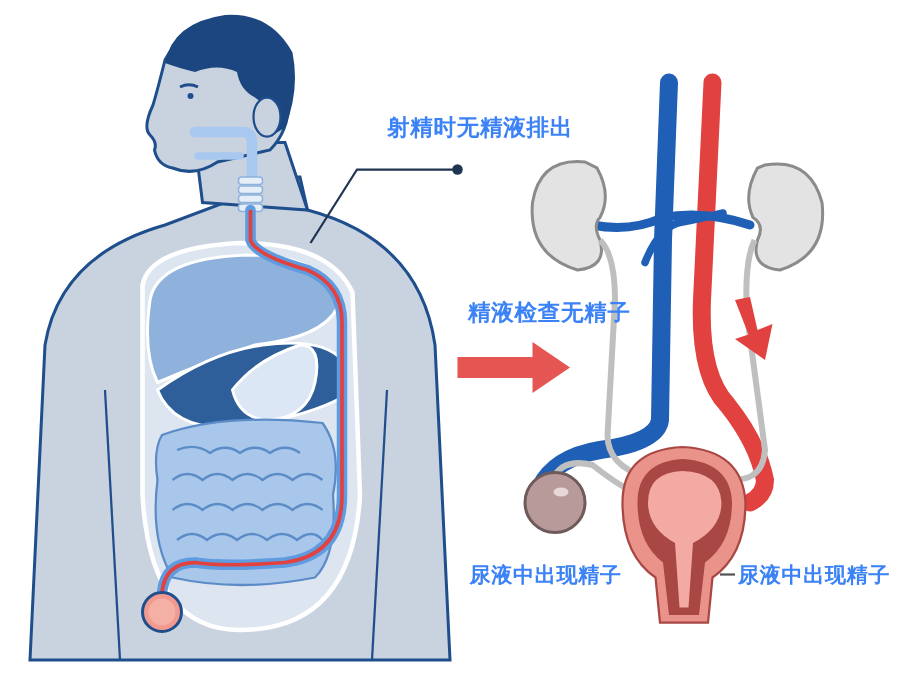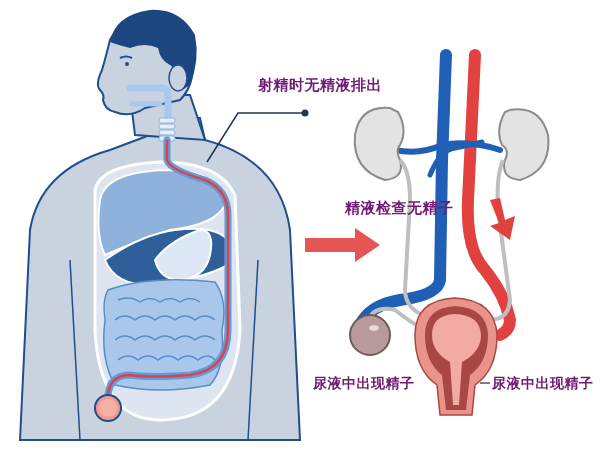--- a/index.html
+++ b/index.html
@@ -1,18 +1,18 @@
 <!DOCTYPE html>
 <html><head>
 <meta charset="utf-8">
 <style>
   html, body { margin:0; padding:0; background:#ffffff; }
   body { width:600px; height:450px; overflow:hidden; position:relative; font-family:"DejaVu Sans","Liberation Sans",sans-serif; }
   #canvas { position:absolute; left:0; top:0; width:600px; height:450px; }
-  .label { position:absolute; font-weight:bold; color:#701a75; font-size:15px; white-space:nowrap; letter-spacing:0.5px;text-align:right; }
+  .label { position:absolute; font-weight:bold; color:#3b82f6; font-size:15px; white-space:nowrap; letter-spacing:0.5px;text-align:right; }
 </style>
 </head>
 <body>
 
 <svg id="canvas" viewBox="0 0 600 450" xmlns="http://www.w3.org/2000/svg">
 
   <g>
 
     <path d="M20,440 L30,230 Q40,170 110,150 L150,135 L150,118 L200,118 L205,140 Q280,160 290,230 L300,440 Z" fill="#c9d3e0" stroke="#1f4e8c" stroke-width="2"></path>
 
@@ -89,15 +89,15 @@
     </g>
 
     <path d="M305,238 L355,238 L355,228 L380,245 L355,262 L355,252 L305,252 Z" fill="#e2423f" opacity="0.9"></path>
     <path d="M490,200 L500,198 L505,220 L515,216 L510,240 L490,226 L499,223 Z" fill="#e2423f"></path>
 
     <path d="M480,383 L490,383" stroke="#555" stroke-width="1.5"></path>
   </g>
 </svg>
 
 <div class="label" style="left:258px; top:76px;">射精时无精液排出</div>
-<div class="label" style="left:312px; top:199px;margin-left:33px;">精液检查无精子</div>
+<div class="label" style="left:312px; top:199px;">精液检查无精子</div>
 <div class="label" style="left:313px; top:375px; font-size:14px;">尿液中出现精子</div>
 <div class="label" style="left:492px; top:375px; font-size:14px;">尿液中出现精子</div>
 
 </body></html>

